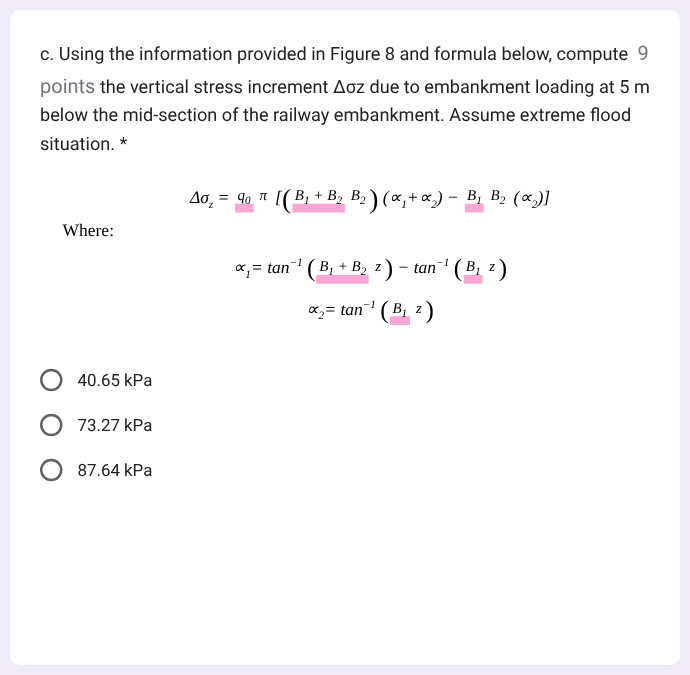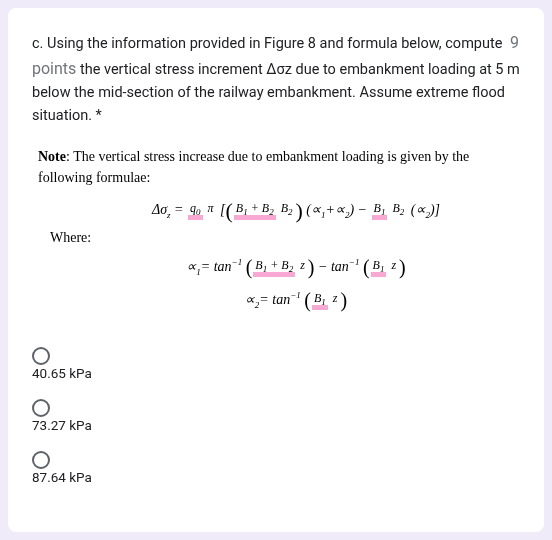--- a/index.html
+++ b/index.html
@@ -56,33 +56,32 @@
       margin: 6px 0 6px 12px;
     }
     .frac {
       display: inline-block;
       vertical-align: middle;
       text-align: center;
       font-size: 12px;
       line-height: 1.1;
       margin: 0 1px;
     }
-    .frac .top { border-bottom: 5px solid #f9a8d4; padding: 0 2px; }
+    .frac .top { border-bottom: 7px solid #f9a8d4; padding: 0 2px; }
     .frac .bot { padding: 0 2px; }
     .sub { font-size: 9px; vertical-align: sub; }
     .sup { font-size: 9px; vertical-align: super; }
     .options {
       margin-top: 26px;
     }
     .option {
       display: flex;
-      align-items: flex-start;
+      align-items: flex-end;
       padding: 9px 0;
       cursor: pointer;
-      flex-direction: column;
     }
     .radio {
       width: 18px;
       height: 18px;
       border: 2px solid #5f6368;
       border-radius: 50%;
       margin-right: 12px;
       flex-shrink: 0;
     }
     .option-label {
@@ -105,23 +104,20 @@
 
 <div class="card">
 
   <div class="question-text">
     <span>c. Using the information provided in Figure 8 and formula below, compute</span>
     <span class="points">9 points</span>
     <span>the vertical stress increment Δσz due to embankment loading at 5 m below the mid-section of the railway embankment. Assume extreme flood situation. *</span>
   </div>
 
   <div class="note-block">
-    <div class="note-text">
-      <b>Note</b><span>: The vertical stress increase due to embankment loading is given by the following formulae:</span>
-    </div>
 
     <div class="formula-group">
       <div class="formula">
         <span>Δσ</span><span class="sub">z</span> = 
         <span class="frac">
           <span class="top"><i>q</i><span class="sub">0</span></span>
           <span class="bot">π</span>
         </span>
         [<span class="big-paren">(</span><span class="frac">
           <span class="top"><i>B</i><span class="sub">1</span><span> + </span><i>B</i><span class="sub">2</span></span>

